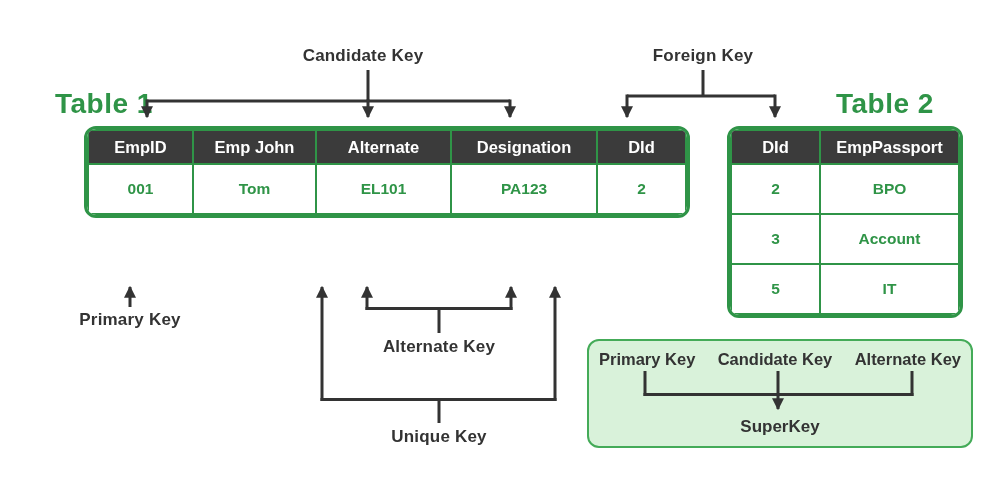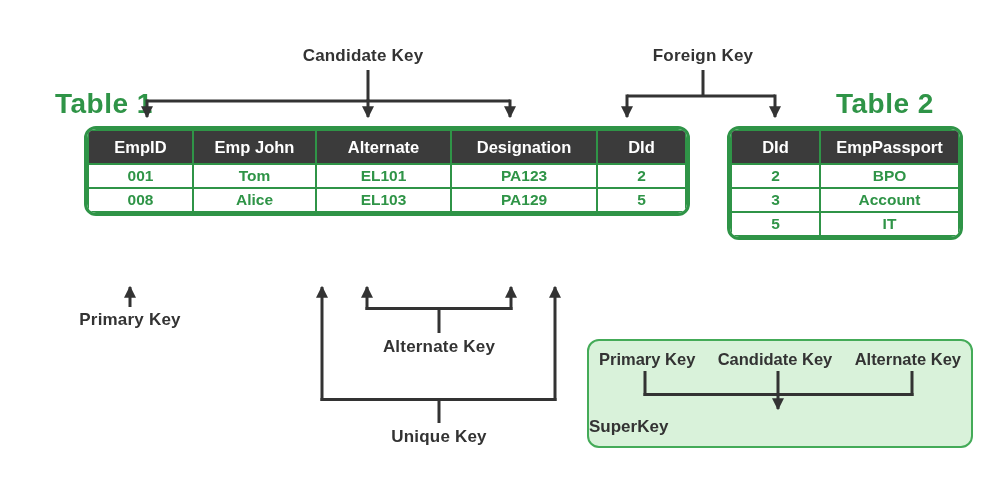--- a/index.html
+++ b/index.html
@@ -27,25 +27,25 @@
   .lbl-alternate{left:364px;top:337px;width:150px;}
   .lbl-unique{left:364px;top:427px;width:150px;}
 
   .twrap{position:absolute;border:3px solid var(--green);border-radius:12px;overflow:hidden;background:var(--white);z-index:3;}
   .twrap.t1{left:84px;top:126px;}
   .twrap.t2{left:727px;top:126px;}
   table.dtable{border-collapse:collapse;table-layout:fixed;}
   table.t1tbl{width:598px;}
   table.t2tbl{width:228px;}
   .dtable th{background:var(--header-bg);color:var(--white);font-weight:700;font-size:16.5px;height:34px;border:2px solid var(--green);text-align:center;}
-  .dtable td{color:var(--green);font-weight:700;font-size:15.5px;height:24px;border:2px solid var(--green);text-align:center;}
+  .dtable td{color:var(--green);font-weight:700;font-size:15.5px;height:50px;border:2px solid var(--green);text-align:center;}
 
   .legend{position:absolute;left:587px;top:339px;width:386px;height:109px;background:var(--legend-bg);border:2px solid var(--legend-border);border-radius:12px;z-index:2;}
   .legend-row{display:flex;justify-content:space-between;padding:9px 10px 0 10px;font-size:16.5px;font-weight:700;color:var(--dark);}
-  .legend-result{position:absolute;left:0;right:0;top:76px;font-size:17px;font-weight:700;color:var(--dark);}
+  .legend-result{position:absolute;left:0;right:0;top:76px;text-align:center;font-size:17px;font-weight:700;color:var(--dark);}
 </style>
 </head>
 <body>
 
 <div class="canvas">
 
   <svg class="connectors" width="1000" height="500" viewBox="0 0 1000 500">
     <defs>
       <marker id="ah" viewBox="0 0 10 10" refX="9" refY="5" markerWidth="4" markerHeight="4" orient="auto-start-reverse">
         <path d="M0,0 L10,5 L0,10 z" fill="#333333"></path>
@@ -121,27 +121,20 @@
           </tr>
         </thead>
         <tbody>
           <tr>
             <td>001</td>
             <td>Tom</td>
             <td>EL101</td>
             <td>PA123</td>
             <td>2</td>
           </tr>
-          <tr>
-            <td>008</td>
-            <td>Alice</td>
-            <td>EL103</td>
-            <td>PA129</td>
-            <td>5</td>
-          </tr>
         </tbody>
       </table>
   </div>
 
   <div class="twrap t2">
     <table class="dtable t2tbl">
       <colgroup>
         <col style="width:89px">
           <col style="width:139px">
       </colgroup>

